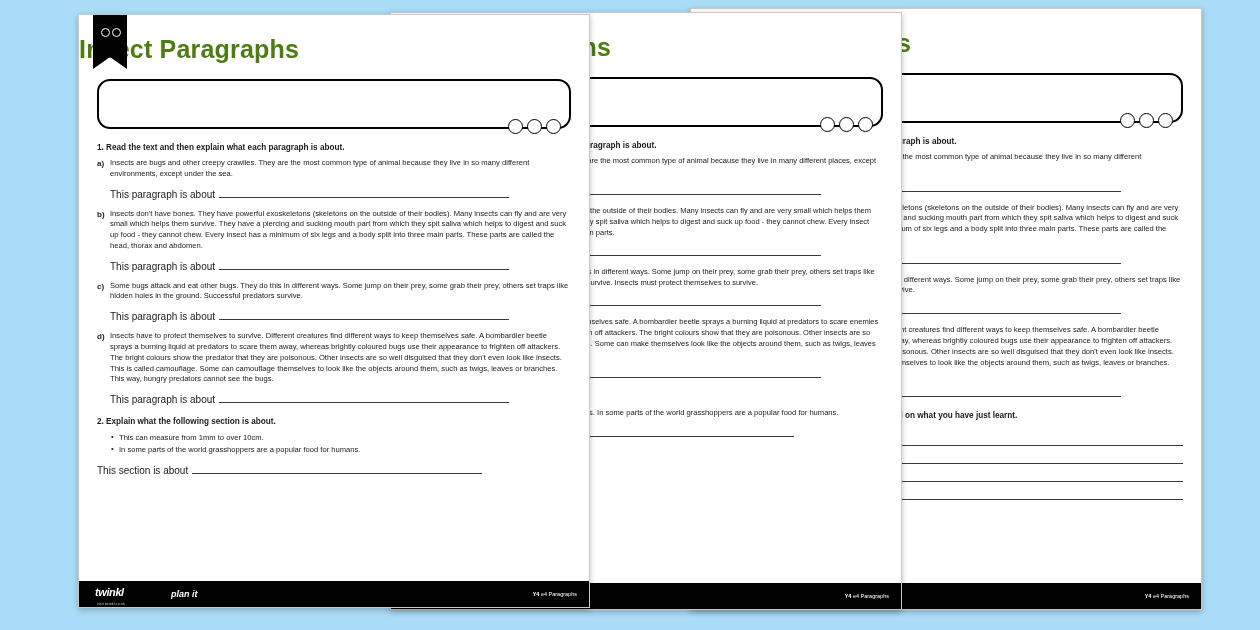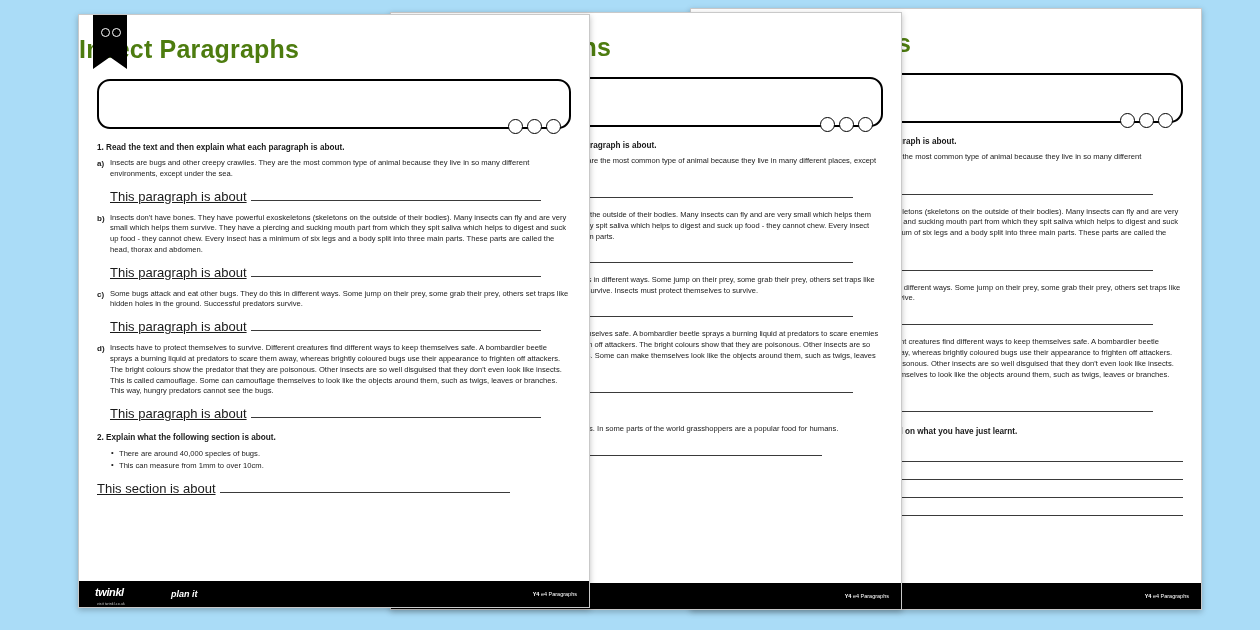--- a/index.html
+++ b/index.html
@@ -120,25 +120,24 @@
   }
   .para-body {
     flex: 1;
   }
   .para-text {
     font-size: 7.6px;
     line-height: 1.42;
     margin: 0;
   }
   .answer-line {
-    font-size: 13px;
+    font-size: 10px;
     margin-top: 9px;
     white-space: nowrap;
     overflow: hidden;
-    text-decoration: underline;
   }
   .answer-line .rule {
     display: inline-block;
     border-bottom: 1px solid #3a3a3a;
     height: 8px;
     width: 290px;
     margin-left: 4px;
   }
   .bullets {
     margin: 4px 0 0 14px;
@@ -433,22 +432,22 @@
           <div class="para-body">
             <p class="para-text">Insects have to protect themselves to survive. Different creatures find different ways to keep themselves safe. A bombardier beetle sprays a burning liquid at predators to scare them away, whereas brightly coloured bugs use their appearance to frighten off attackers. The bright colours show the predator that they are poisonous. Other insects are so well disguised that they don't even look like insects. This is called camouflage. Some can camouflage themselves to look like the objects around them, such as twigs, leaves or branches. This way, hungry predators cannot see the bugs.</p>
             <div class="answer-line">
               <span>This paragraph is about</span><span class="rule"></span>
             </div>
           </div>
         </div>
 
         <div class="q-num q2">2. Explain what the following section is about.</div>
         <ul class="bullets">
-          <li>There are around 40,000 species of bugs.</li>
           <li>This can measure from 1mm to over 10cm.</li>
+          <li>In some parts of the world grasshoppers are a popular food for humans.</li>
         </ul>
         <div class="answer-line">
           <span>This section is about</span><span class="rule"></span>
         </div>
       </div>
 
       <div class="footer">
         <div class="logo">
           <span class="twinkl">twinkl</span>
           <span class="sub">visit twinkl.co.uk</span>

